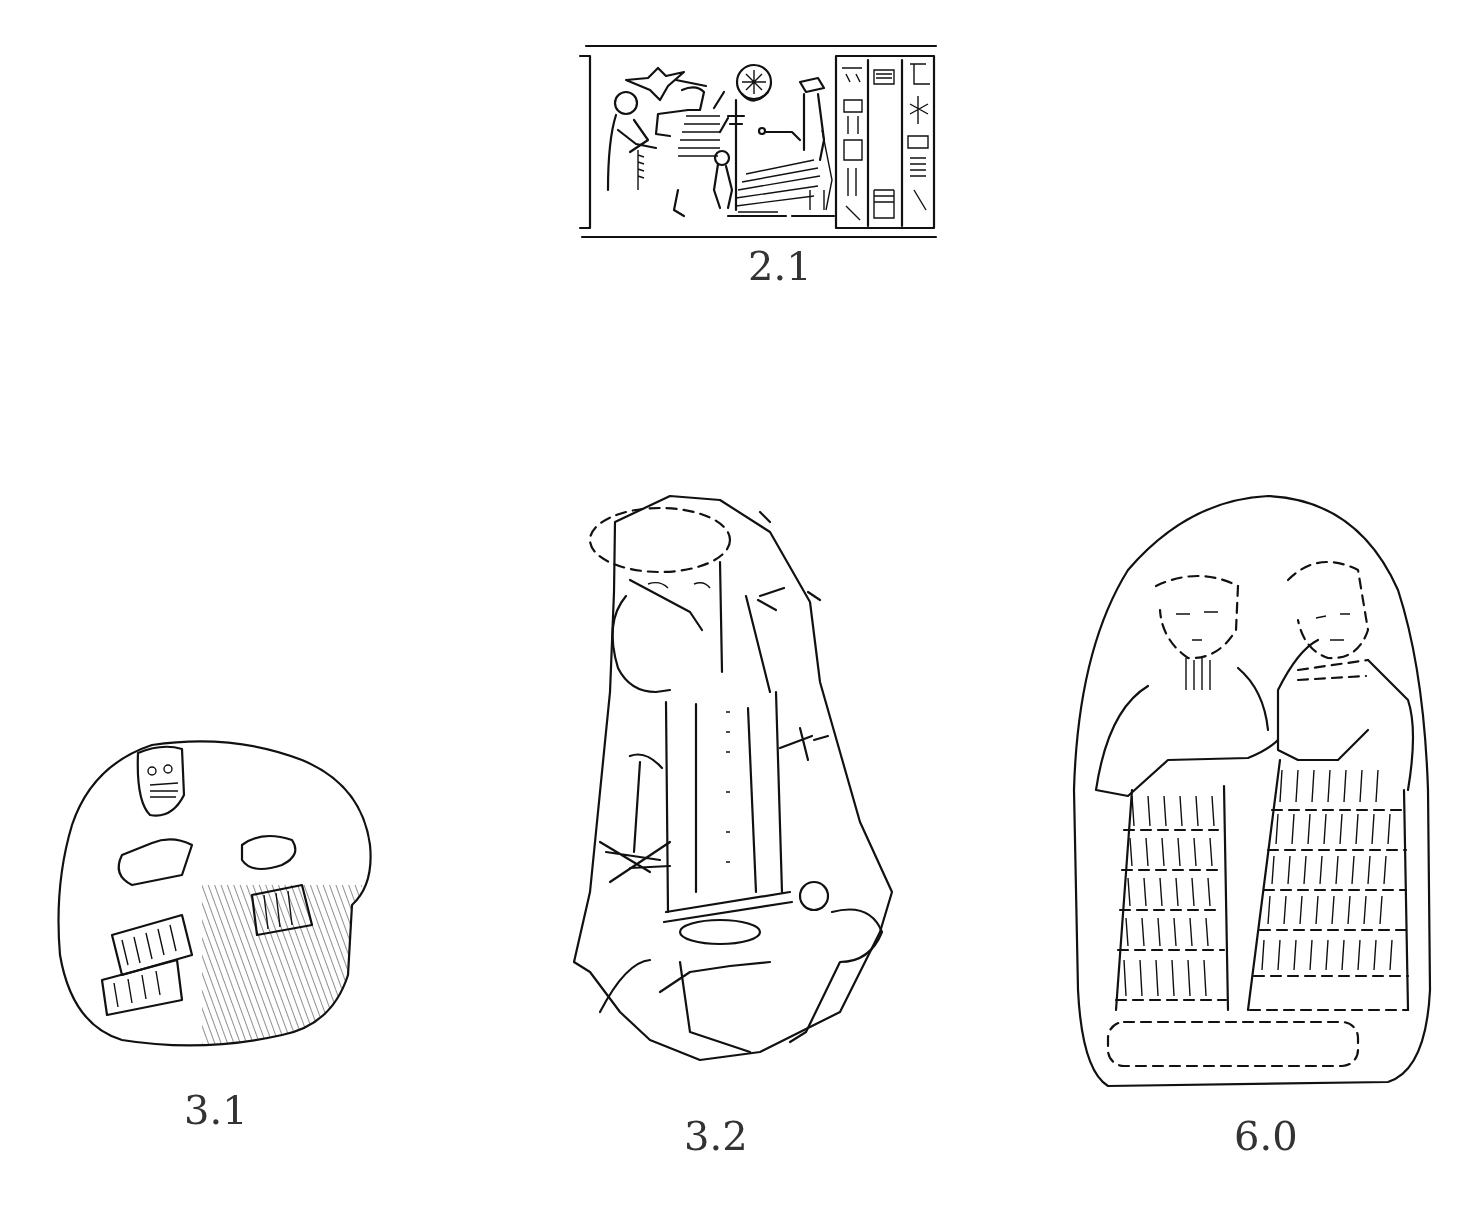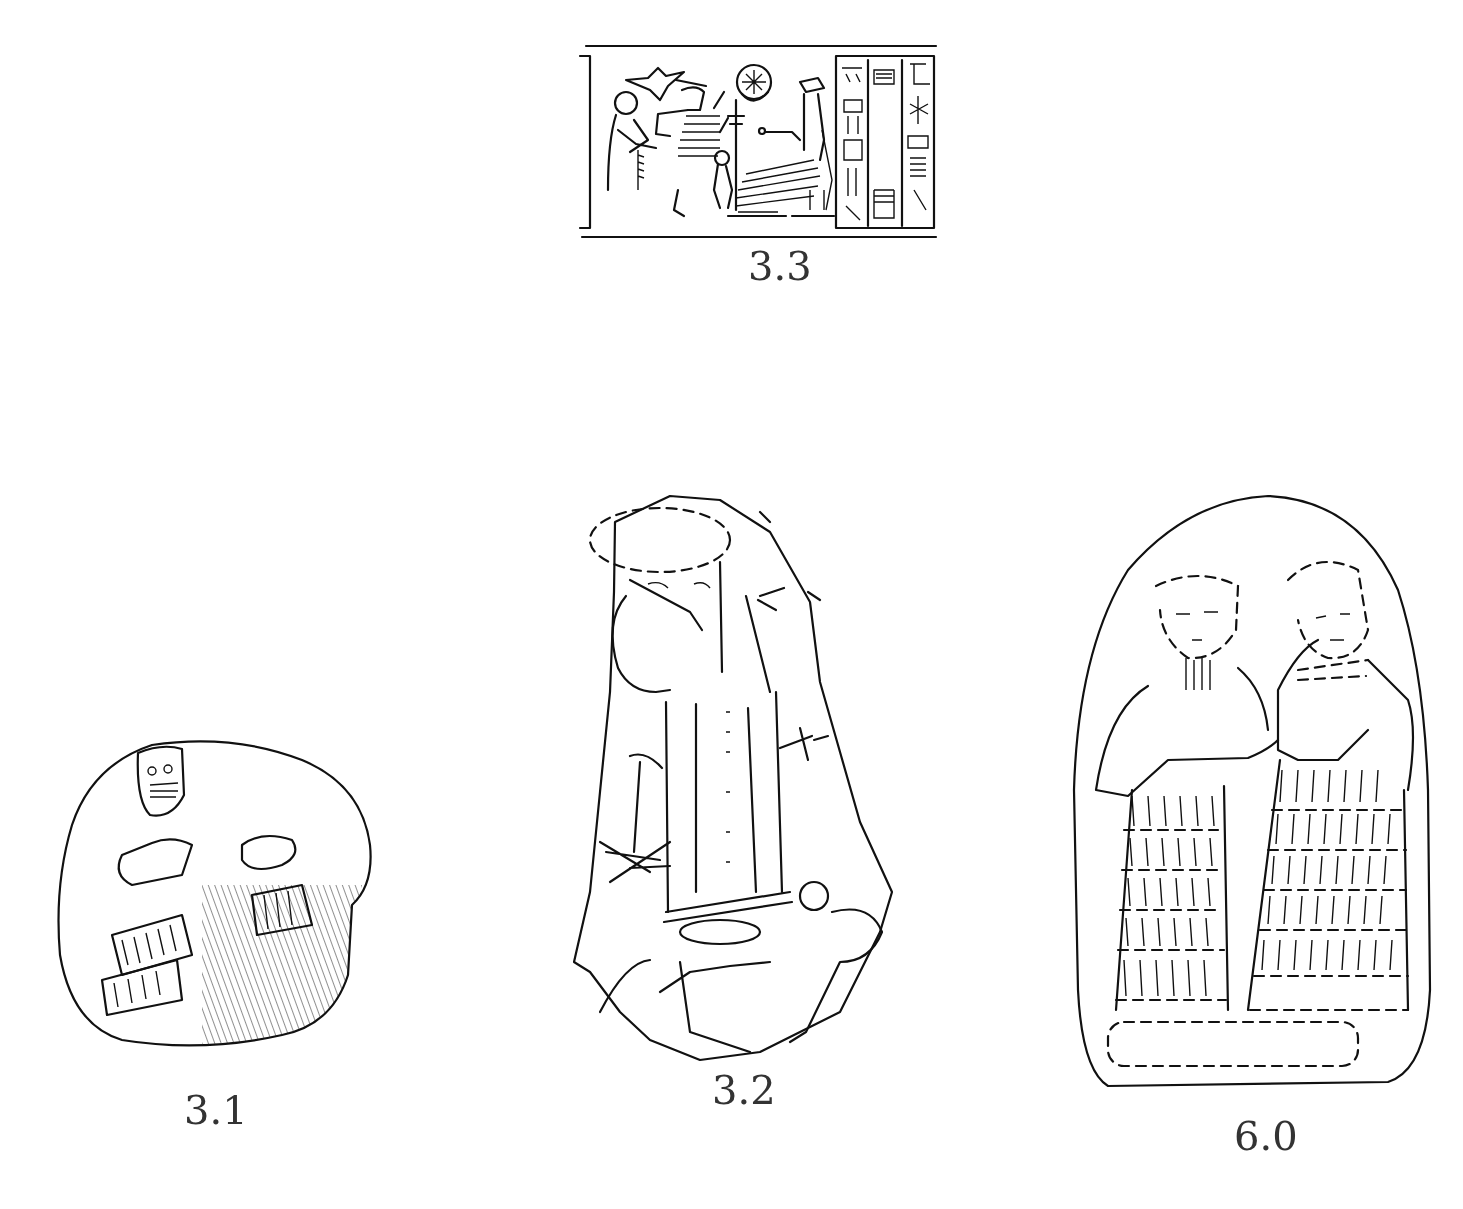--- a/index.html
+++ b/index.html
@@ -53,21 +53,21 @@
     <path class="ln" d="M100 150 L96 170 L106 176"></path>
 
     <rect class="ln" x="258" y="16" width="98" height="172"></rect>
     <line class="ln" x1="290" y1="20" x2="290" y2="186"></line>
     <line class="ln" x1="324" y1="20" x2="324" y2="186"></line>
     <path class="thin" d="M264 28 L284 28 M268 34 L272 42 M278 34 L282 42 M266 60 L284 60 L284 72 L266 72 Z M270 76 L270 94 M280 76 L280 94 M266 100 L284 100 L284 120 L266 120 Z M270 128 L270 156 M278 128 L278 156 M268 166 L282 180"></path>
     <path class="thin" d="M296 30 L316 30 L316 44 L296 44 Z M298 34 L314 34 M298 38 L314 38 M296 150 L316 150 M296 156 L316 156 M296 162 L316 162 M296 150 L296 178 L316 178 L316 150"></path>
     <path class="thin" d="M332 24 L348 24 M336 24 L336 44 L352 44 M340 56 L340 84 M332 64 L350 74 M332 74 L350 64 M330 96 L350 96 L350 108 L330 108 Z M332 118 L348 118 M332 124 L348 124 M332 130 L348 130 M332 136 L348 136 M336 150 L348 170"></path>
   </svg>
 </div>
-<div class="label" style="left:748px; top:243px;">3.3</div>
+<div class="label" style="left:748px; top:243px;">2.1</div>
 
 <div class="fig" style="left:52px; top:735px; width:320px; height:320px;">
   <svg width="320" height="320" viewBox="0 0 320 320">
     <defs>
       <pattern id="h1" width="5" height="5" patternUnits="userSpaceOnUse" patternTransform="rotate(-8)">
         <line x1="0" y1="0" x2="5" y2="0" class="hatch"></line>
       </pattern>
       <pattern id="h2" width="6" height="6" patternUnits="userSpaceOnUse" patternTransform="rotate(70)">
         <line x1="0" y1="0" x2="6" y2="0" class="hatch"></line>
       </pattern>
@@ -117,21 +117,21 @@
     <path class="ln" d="M210 256 L242 244 M230 236 L238 268 M244 248 L258 244"></path>
     <path class="ln" d="M36 360 L90 368 M30 350 L80 380 M40 390 L100 350 M60 376 L100 374"></path>
 
     <path class="ln" d="M60 264 Q76 258 92 276 M70 270 L64 360"></path>
 
     <circle class="ln" cx="244" cy="404" r="14"></circle>
     <path class="ln" d="M262 420 Q300 410 312 440 Q300 470 270 470 L236 540 L220 550 M200 470 L160 474 L120 480 L90 500 M110 470 L120 540 L180 560"></path>
     <path class="ln" d="M30 520 Q56 470 80 468"></path>
   </svg>
 </div>
-<div class="label" style="left:684px; top:1067px;margin-left:28px;">3.2</div>
+<div class="label" style="left:684px; top:1113px;">3.2</div>
 
 <div class="fig" style="left:1068px; top:490px; width:366px; height:600px;">
   <svg width="366" height="600" viewBox="0 0 366 600">
     <path class="ln" d="M60 80 Q120 10 200 6 Q290 10 330 100 Q356 180 360 300 L362 500 Q358 580 320 592 L40 596 Q14 580 10 500 L6 300 Q10 160 60 80 Z"></path>
 
     <path class="dash" d="M88 96 Q130 76 170 96 L168 140 Q150 170 120 168 Q94 150 92 120"></path>
     <path class="thin" d="M108 124 L122 124 M136 122 L150 122 M124 150 L134 150"></path>
     <path class="thin" d="M118 168 L118 200 M126 170 L126 200 M134 168 L134 200 M142 170 L142 200"></path>
     <path class="ln" d="M80 196 Q40 220 28 300 L60 306 L100 270 L180 268 Q200 260 210 250"></path>
     <path class="ln" d="M170 178 Q196 200 200 240"></path>

